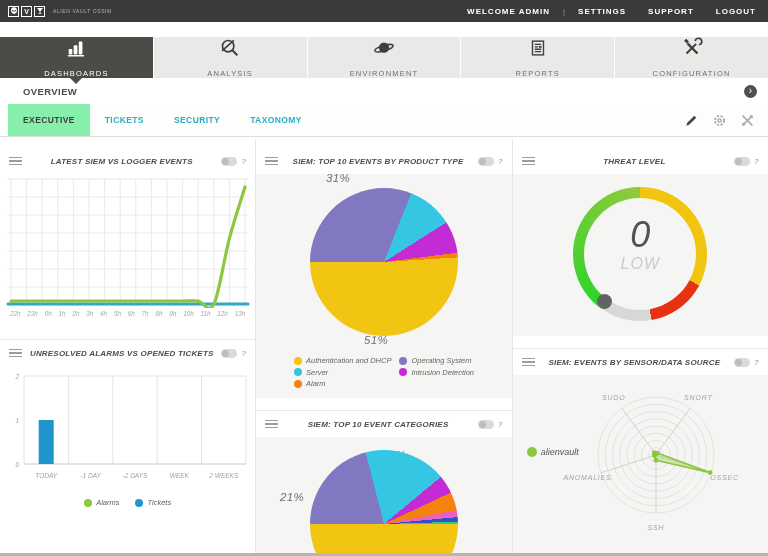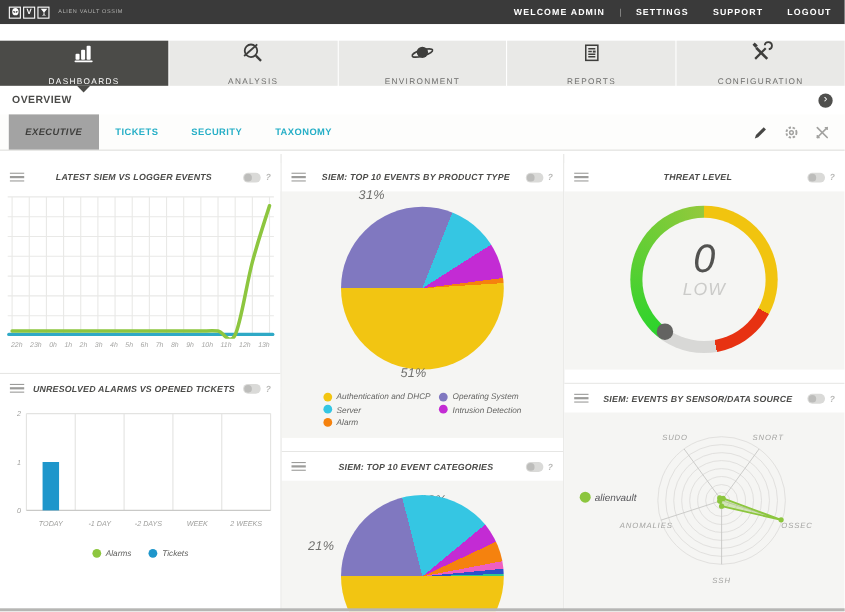--- a/index.html
+++ b/index.html
@@ -20,28 +20,28 @@
   
   .mainnav{height:56px;display:flex;background:#fff;}
   .nitem{flex:1;margin-right:1px;background:#e9e9e7;display:flex;flex-direction:column;align-items:center;justify-content:center;gap:10px;cursor:pointer;position:relative;margin-top:15px;}
   .nitem:last-child{margin-right:0;}
   .nlabel{font-size:7.5px;letter-spacing:1.2px;color:#6e6e6c;}
   .nitem.active{background:#4b4b48;}
   .nitem.active .nlabel{color:#fff;}
   .nitem.active::after{content:"";position:absolute;bottom:-6px;left:50%;margin-left:-6px;width:0;height:0;border:6px solid transparent;border-top:6px solid #4b4b48;border-bottom:none;z-index:6;}
 
   
-  .crumbrow{height:26px;display:flex;align-items:center;padding:0 11px;background:#fff;}
+  .crumbrow{height:26px;display:flex;align-items:center;padding:0 11px;background:#fff;margin-left:12px;}
   .crumb{font-size:9.5px;font-weight:bold;color:#4b4b49;letter-spacing:.4px;}
   .goicon{margin-left:auto;width:13px;height:13px;border-radius:50%;background:#4f4f4d;color:#fff;font-size:10px;line-height:12px;text-align:center;cursor:pointer;}
 
   
   .tabbar{height:33px;display:flex;align-items:stretch;border-bottom:1px solid #dededc;background:#fdfdfc;padding-left:8px;box-sizing:border-box;}
   .tab{display:flex;align-items:center;padding:0 15px;font-size:8.5px;font-weight:bold;color:#27afc7;letter-spacing:.4px;cursor:pointer;}
-  .tab.active{background:#a3a3a3;color:#3e3e3c;font-style:italic;}
+  .tab.active{background:#86efac;color:#3e3e3c;}
   .tabicons{margin-left:auto;display:flex;align-items:center;gap:15px;padding-right:14px;}
   .tabicons svg{cursor:pointer;}
 
   
   .content{position:absolute;top:140px;left:0;right:0;bottom:0;display:flex;background:#fff;overflow:hidden;}
   .col{flex:1 1 0;border-right:1px solid #e5e5e3;display:flex;flex-direction:column;overflow:hidden;font-style:italic;}
   .col.last{border-right:none;}
   .widget{margin-top:8px;}
   .widget.second{border-top:1px solid #e6e6e4;margin-top:12px;}
   .widget.fill{flex:1;display:flex;flex-direction:column;min-height:0;}

